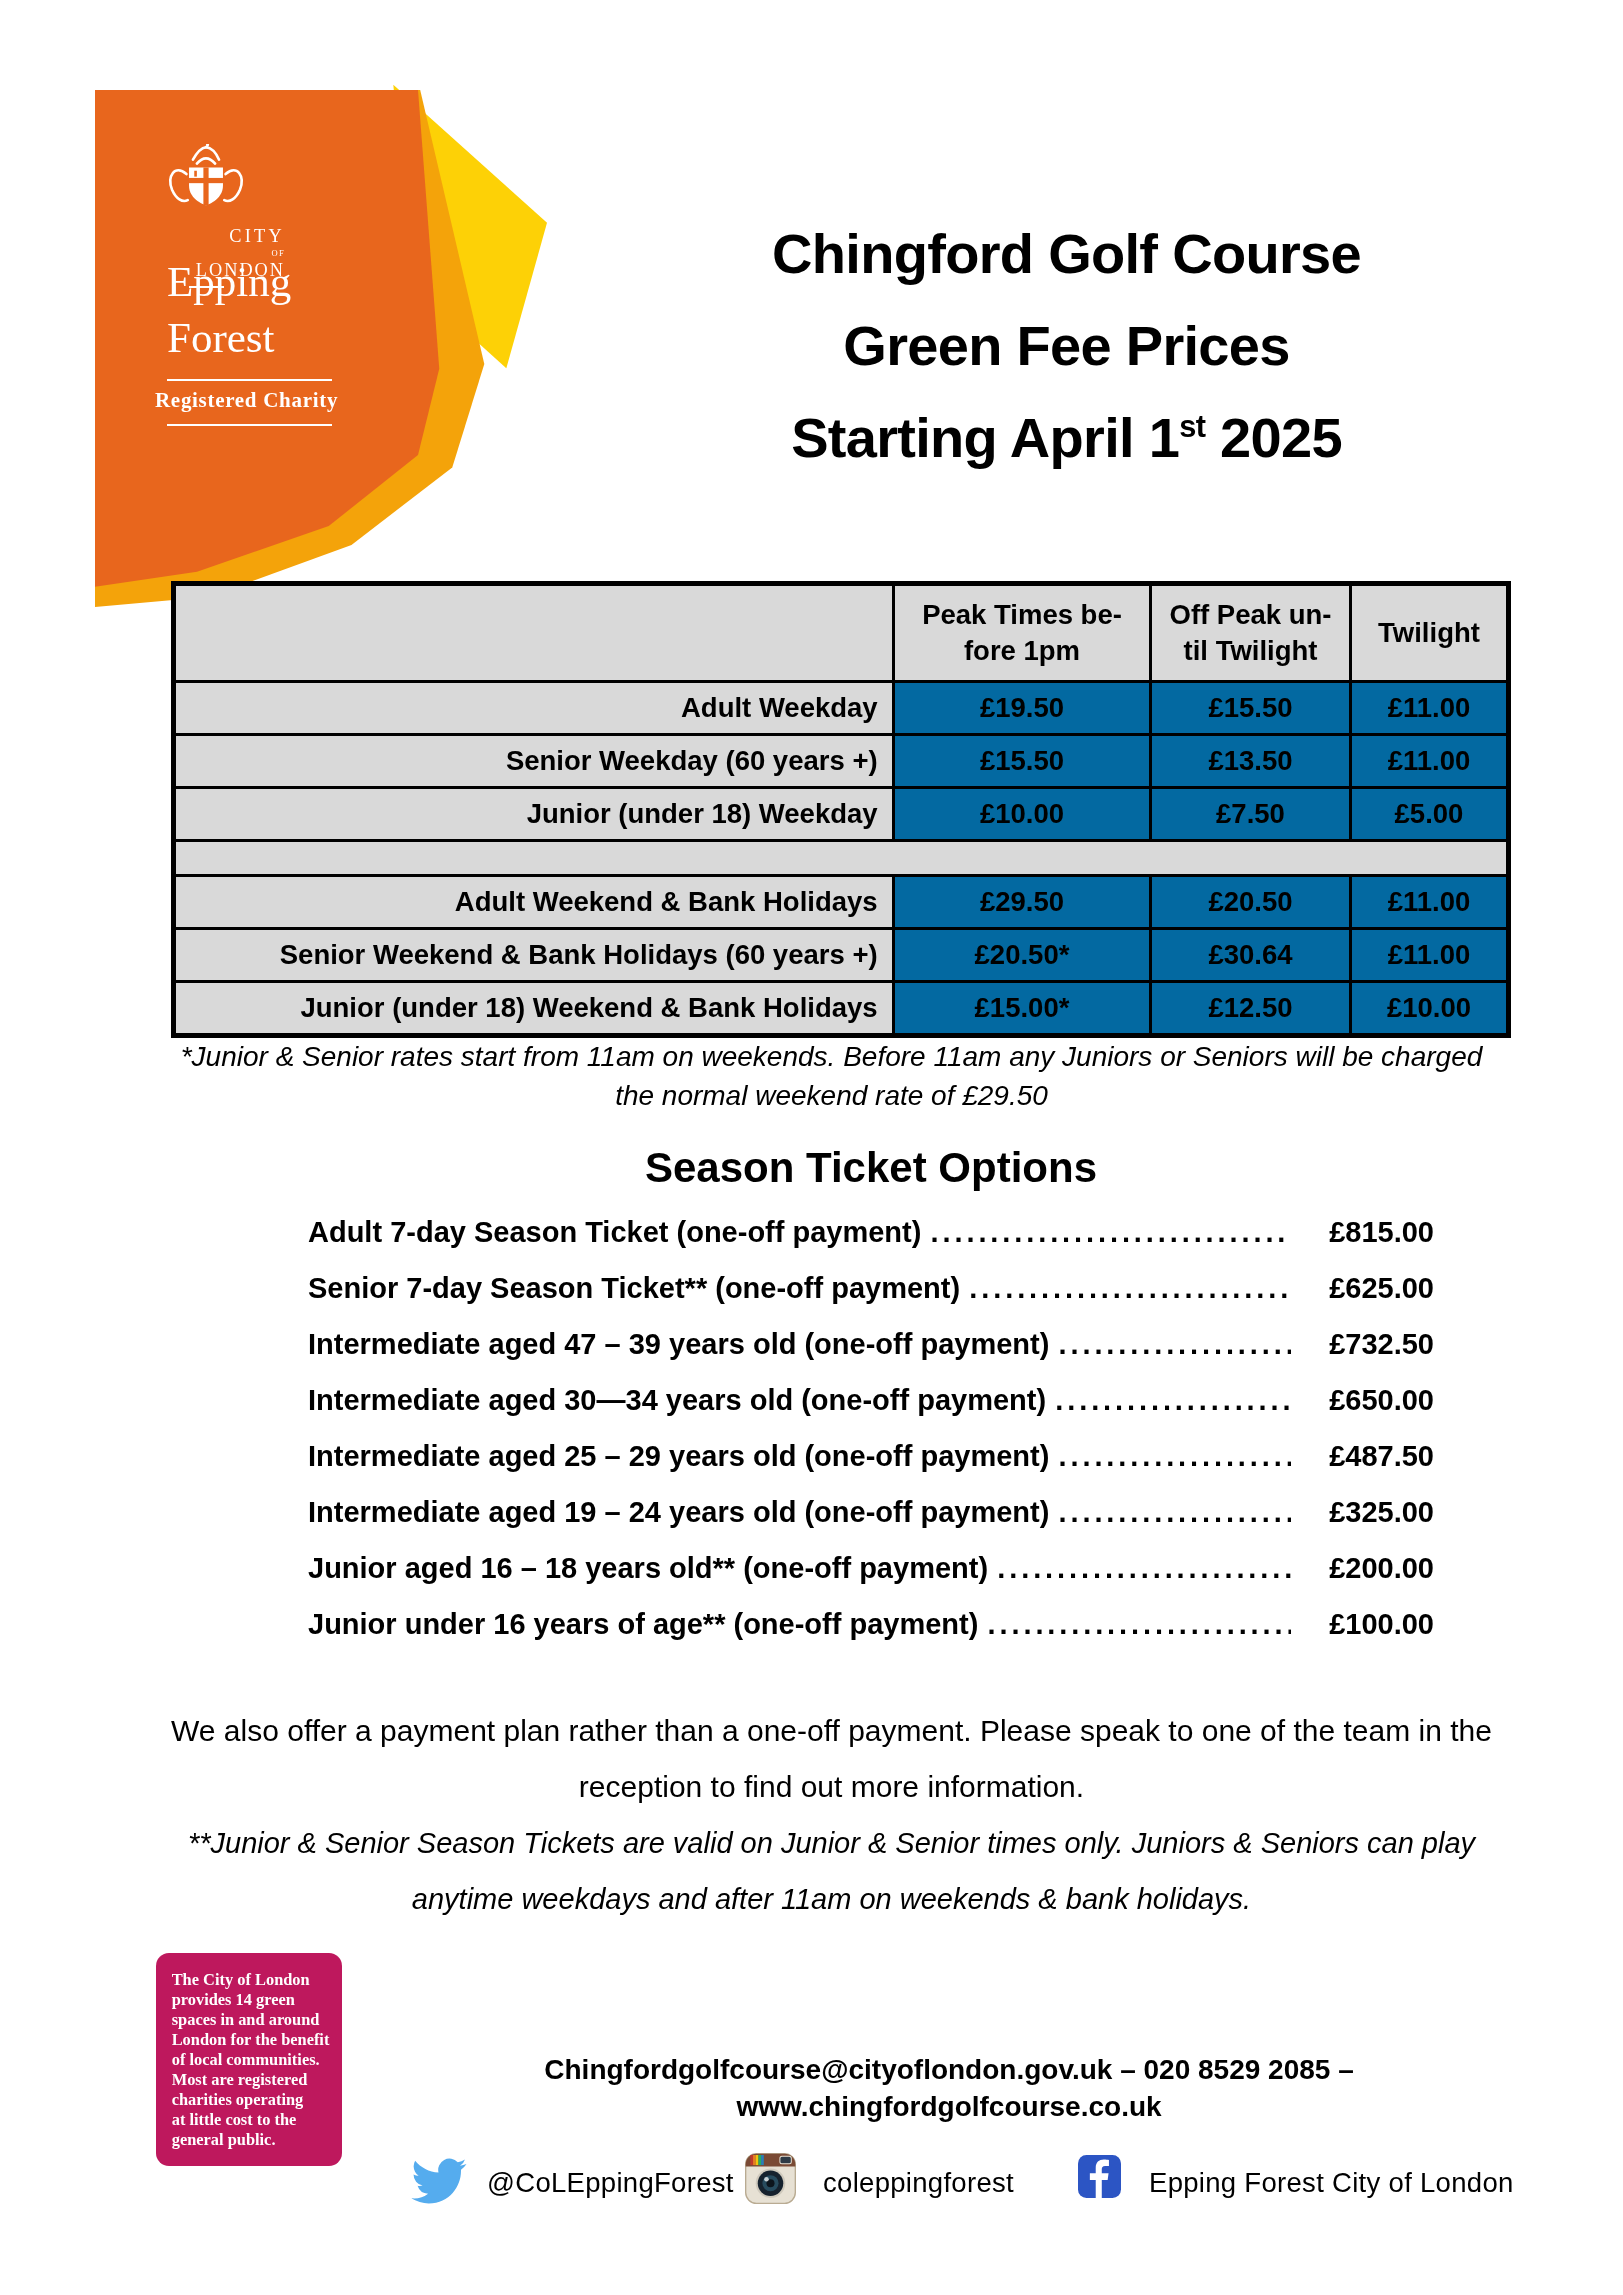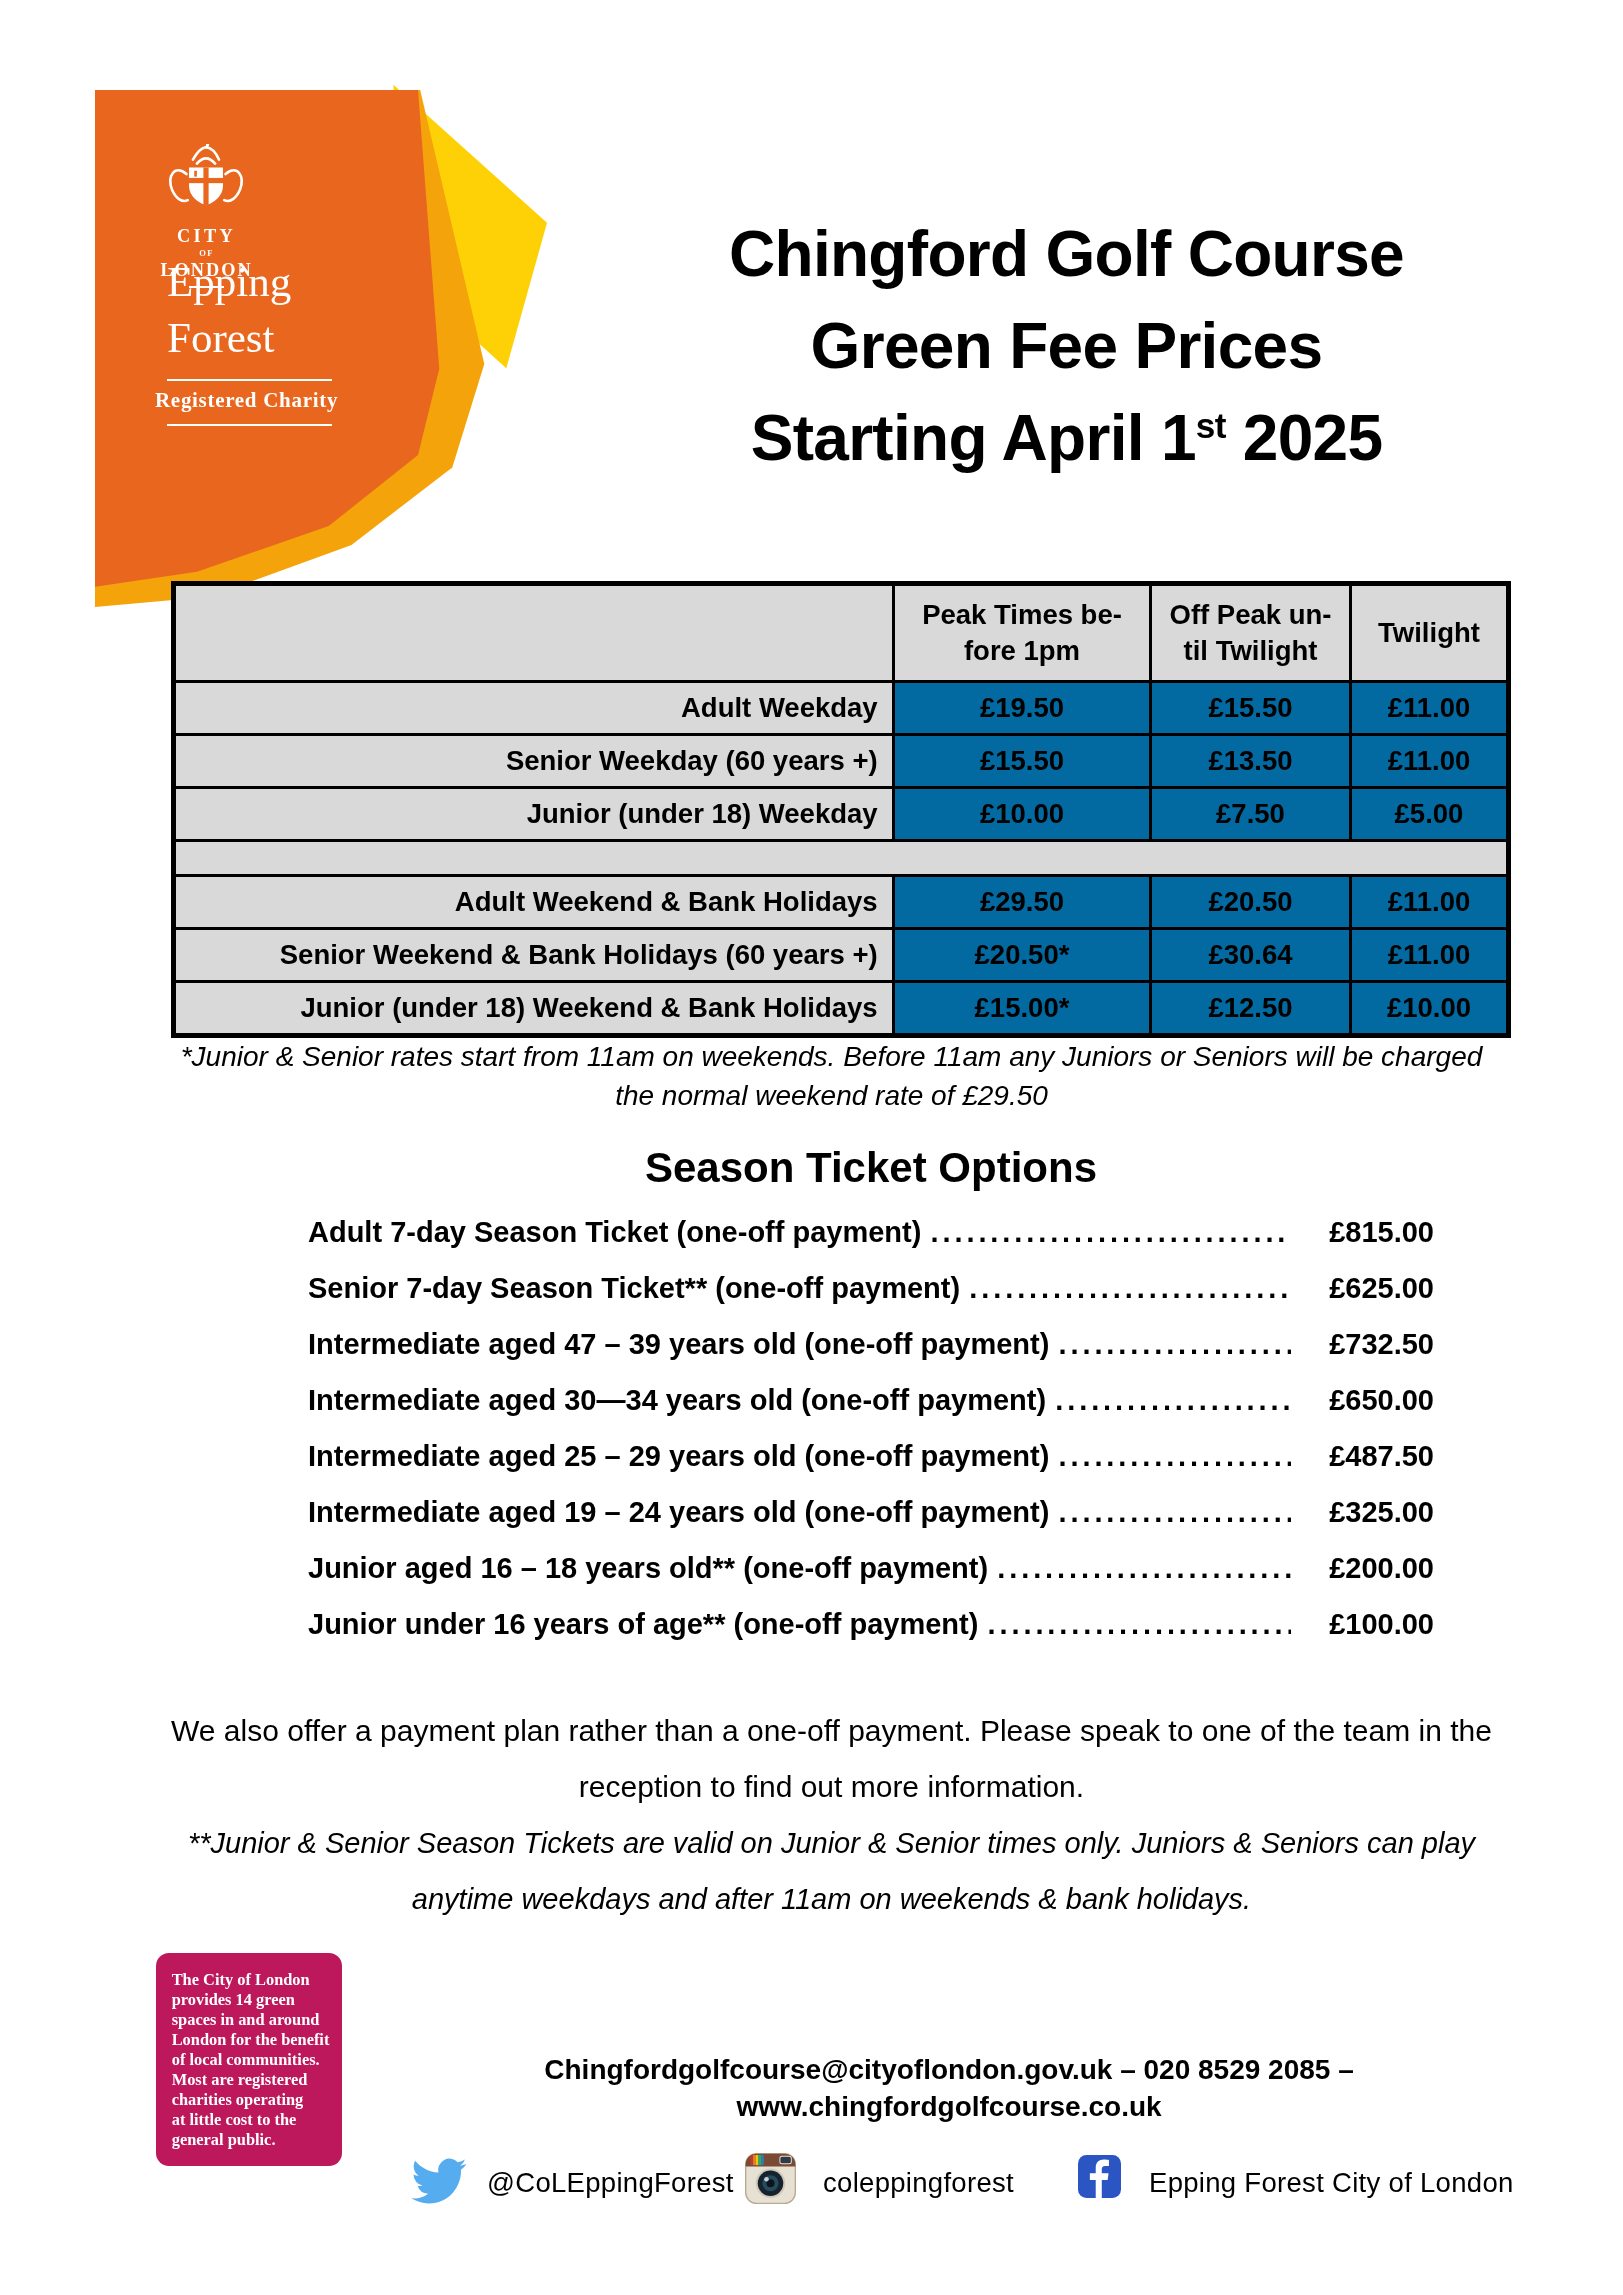--- a/index.html
+++ b/index.html
@@ -11,36 +11,36 @@
   .logo{left:95px;top:90px;width:458px;height:523px;}
   .sheet{position:absolute;}
   .sheet-yellow{left:0;top:-5.2px;width:452px;height:373px;background:#FDD106;
     clip-path:polygon(66% 0%,100% 37%,91% 76%,70% 53%);}
   .sheet-amber{left:0;top:0;width:458px;height:517px;background:#F4A30A;
     clip-path:polygon(0% 0%,71% 0%,85% 53%,78% 73%,56% 88%,25% 98%,0% 100%);}
   .sheet-orange{left:0;top:0;width:425px;height:507px;background:#E8661D;
     clip-path:polygon(0% 0%,76% 0%,81% 55%,76% 72%,55% 86%,24% 95%,0% 98%);}
   .logo-content{position:absolute;left:0;top:0;width:425px;height:507px;color:#fff;}
   .crest{position:absolute;left:65px;top:54px;width:92px;height:77px;}
-  .city-block{position:absolute;left:33px;top:136px;width:157px;text-align:center;
-    font-family:"Liberation Serif",serif;font-weight:bold;}
+  .city-block{position:absolute;left:33px;top:136px;width:157px;text-align:right;
+    font-family:"Liberation Serif",serif;font-weight:normal;}
   .city-line1{font-size:18.3px;letter-spacing:3.3px;}
   .city-line2{font-size:8.5px;letter-spacing:1.3px;margin-top:1.3px;}
   .city-line3{font-size:18.3px;letter-spacing:2px;margin-top:1.3px;}
   .city-underline{width:35px;height:2px;background:#fff;margin:5.2px auto 0;}
   .epping{position:absolute;left:72px;top:164px;font-family:"Liberation Serif",serif;
     font-size:43px;line-height:56px;font-weight:normal;}
   .logo-rule{position:absolute;left:72px;width:165px;height:2px;background:#fff;}
   .rule1{top:289px;} .rule2{top:334px;}
   .charity{position:absolute;left:60px;top:298px;font-family:"Liberation Serif",serif;
     font-size:21px;letter-spacing:0.7px;font-weight:bold;}
 
   
   .title{left:615px;top:208px;width:903px;text-align:center;
-    font-weight:bold;font-size:64px;line-height:92px;letter-spacing:-0.7px;}
+    font-weight:bold;font-size:56px;line-height:92px;letter-spacing:-0.7px;}
   sup.st{font-size:55%;vertical-align:super;line-height:0;}
 
   
   .tablewrap{left:171px;top:581px;}
   table.fees{border-collapse:collapse;table-layout:fixed;width:1335px;border:5.9px solid #000;}
   table.fees td{border:3.9px solid #000;font-weight:bold;font-size:27.5px;vertical-align:middle;overflow:hidden;}
   td.hdr{background:#D9D9D9;text-align:center;white-space:pre-line;line-height:1.3;height:92px;}
   td.lbl{background:#D9D9D9;text-align:right;padding-right:14.4px;height:48px;}
   td.price{background:#0369a1;text-align:center;height:48px;}
   tr.spacer td{background:#D9D9D9;height:30px;}

